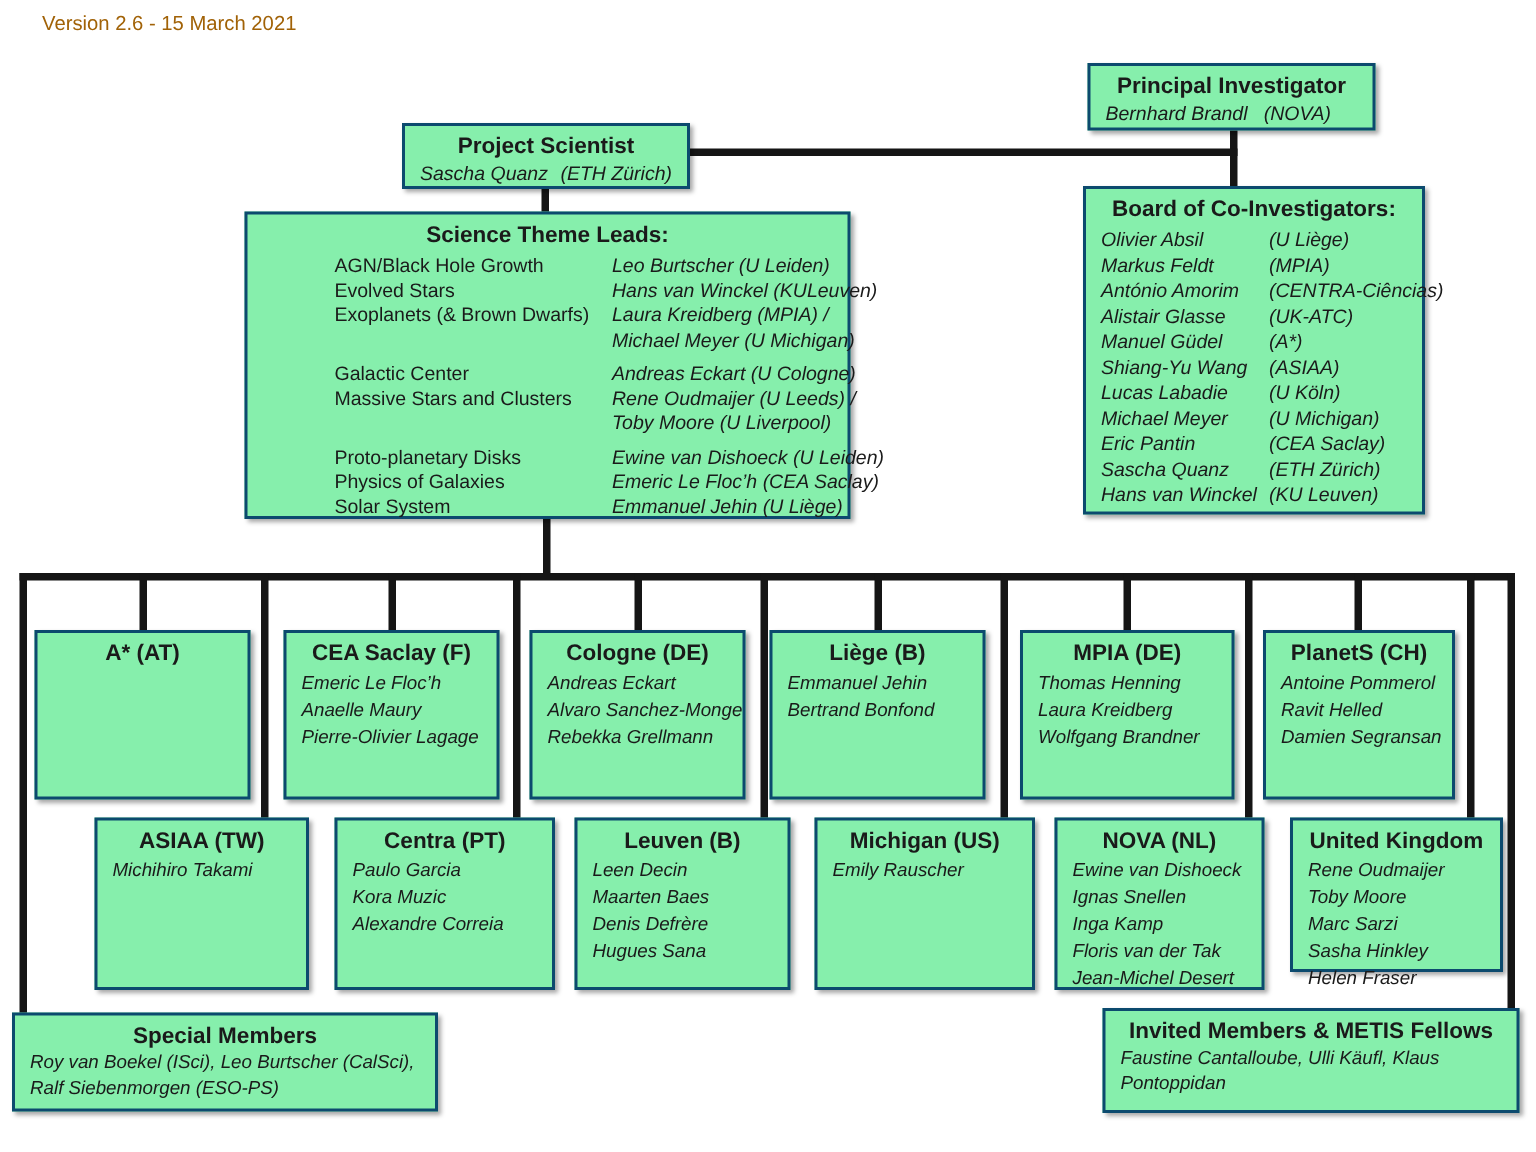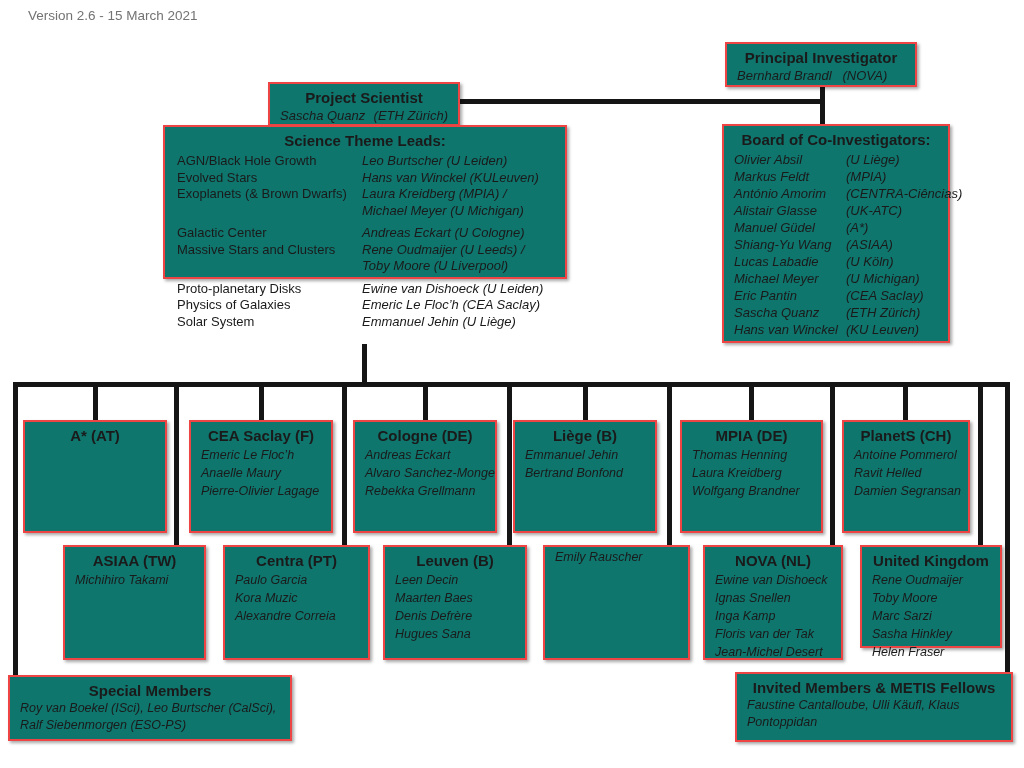--- a/index.html
+++ b/index.html
@@ -1,38 +1,38 @@
 <!DOCTYPE html>
 <html><head>
 <meta charset="utf-8">
 <style>
   html,body{margin:0;padding:0;background:#ffffff;}
   #stage{
     position:relative;width:1024px;height:768px;background:#ffffff;
     font-family:"Liberation Sans", sans-serif;color:#1a1a1a;overflow:hidden;
   }
   .version{
-    position:absolute;left:28px;top:8px;font-size:13.5px;color:#737373;
+    position:absolute;left:28px;top:8px;font-size:13.5px;color:#a16207;
   }
   .box{
-    position:absolute;background:#0f766e;border:2px solid #ef4444;
+    position:absolute;background:#86efac;border:2px solid #0c4a6e;
     box-shadow:2px 2px 3px rgba(0,0,0,0.35);box-sizing:border-box;
   }
   .box-title{
     font-weight:bold;text-align:center;font-size:15px;padding-top:4px;line-height:19px;
   }
   .pi-line,.ps-line{
     font-style:italic;font-size:13px;line-height:16px;padding:1px 10px 0 10px;
   }
   .pi-line{}
   .ps-line{display:flex;justify-content:space-between;}
   .stl-rows{padding:3px 8px 0 12px;}
   .stl-row{display:flex;font-size:13px;line-height:16.5px;}
   .stl-row.gap{margin-top:6px;}
-  .stl-theme{flex:none;width:185px;}
+  .stl-theme{flex:none;width:185px;margin-left:46px;}
   .stl-lead{font-style:italic;flex:1;white-space:nowrap;}
   .board-rows{padding:2px 8px 0 10px;}
   .board-row{display:flex;font-size:13px;line-height:17px;font-style:italic;}
   .b-name{flex:none;width:112px;white-space:nowrap;}
   .b-aff{white-space:nowrap;}
   .members{padding:1px 4px 0 10px;}
   .member{font-style:italic;font-size:12.5px;line-height:18px;white-space:nowrap;}
   .wide-members{padding:0 10px;font-style:italic;font-size:12.5px;line-height:17px;}
   .conn{position:absolute;background:#151515;}
   .conn.v{width:5px;}
@@ -71,21 +71,21 @@
   </div>
 
   <div class="box" style="left:268px;top:82px;width:192px;height:44px">
     <div class="box-title">Project Scientist</div>
     <div class="ps-line">
         <span>Sascha Quanz</span>
         <span>(ETH Zürich)</span>
       </div>
   </div>
 
-  <div class="box" style="left:163px;top:125px;width:404px;height:154px">
+  <div class="box" style="left:163px;top:141px;width:404px;height:205px">
     <div class="box-title">Science Theme Leads:</div>
     <div class="stl-rows">
 
         <div class="stl-row">
           <span class="stl-theme">AGN/Black Hole Growth</span>
           <span class="stl-lead">Leo Burtscher (U Leiden)</span>
         </div>
 
         <div class="stl-row">
           <span class="stl-theme">Evolved Stars</span>
@@ -263,20 +263,21 @@
     <div class="box-title">Leuven (B)</div>
     <div class="members">
 
     <div class="member">Leen Decin</div>
         <div class="member">Maarten Baes</div>
         <div class="member">Denis Defrère</div>
         <div class="member">Hugues Sana</div>
       </div>
   </div>
   <div class="box" style="left:543px;top:545px;width:147px;height:115px">
+    <div class="box-title">Michigan (US)</div>
     <div class="members">
 
     <div class="member">Emily Rauscher</div>
       </div>
   </div>
   <div class="box" style="left:703px;top:545px;width:140px;height:115px">
     <div class="box-title">NOVA (NL)</div>
     <div class="members">
 
     <div class="member">Ewine van Dishoeck</div>

